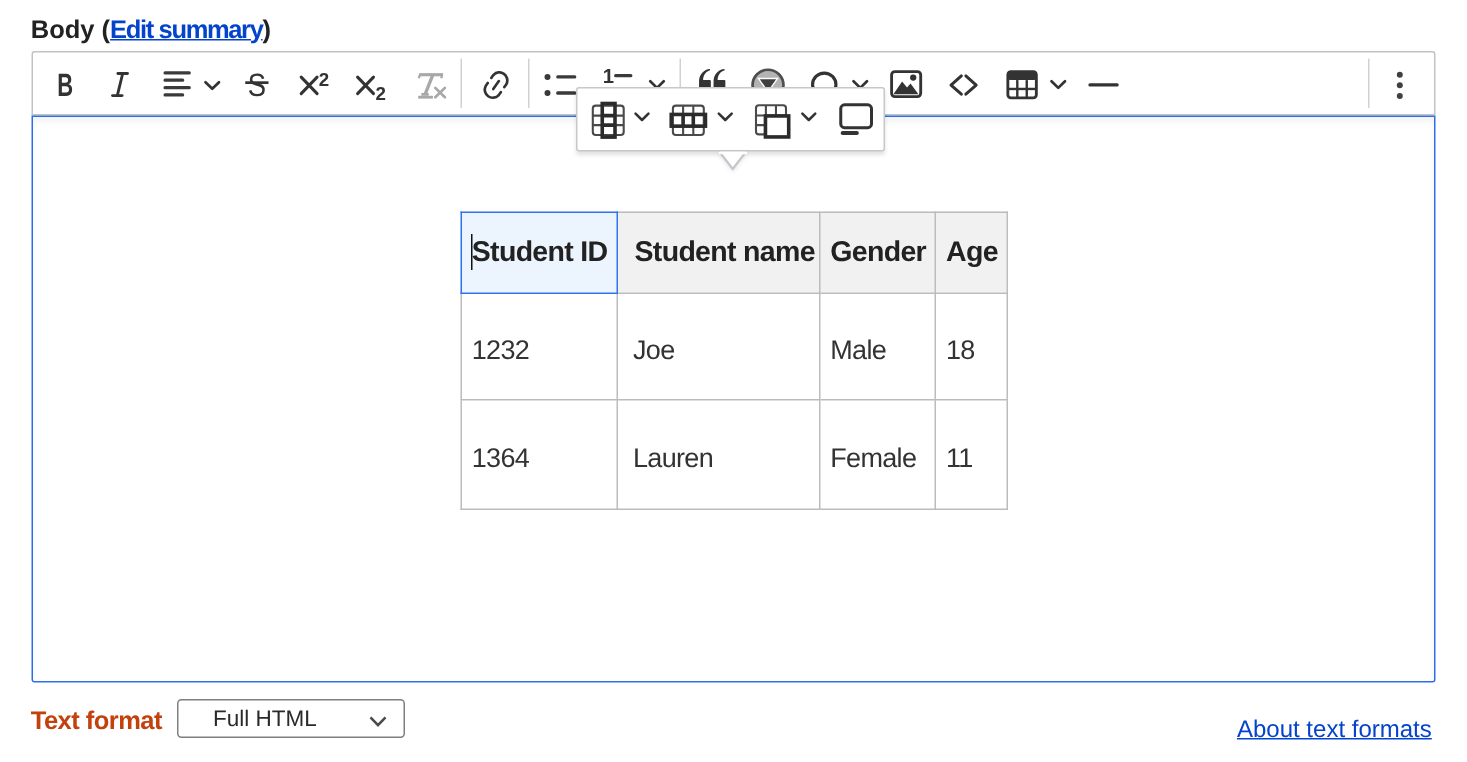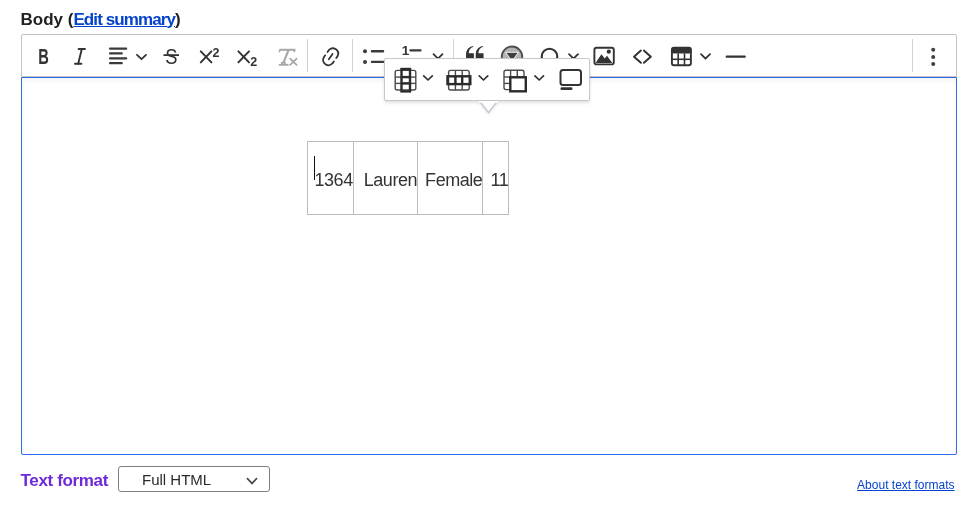--- a/index.html
+++ b/index.html
@@ -16,23 +16,23 @@
 
 .sep { width:1px; background:#d1d1d1; top:39px; height:33px; }
 
 #tbl { left:306.5px; top:140.5px; border-collapse:collapse; table-layout:fixed; font-size:18px; letter-spacing:-0.45px; color:#333; }
 #tbl th, #tbl td { border:1px solid #bcbcbc; vertical-align:middle; padding:6px 0 0 7px; text-align:left; font-weight:normal; }
 #tbl th { background:#f1f1f1; font-size:19px; font-weight:bold; color:#222; letter-spacing:-0.45px; padding:2px 0 0 7px; }
 #tbl th.sel { background:#ecf4fe; border:1.5px solid #2e74f0; }
 
 #bl { left:384px; top:58px; width:206px; height:43px; background:#fff; border:1px solid #c8c8c8; border-radius:2px; box-shadow:0 2px 3px rgba(0,0,0,0.12); }
 
-#fmt { left:20.5px; top:471.2px; font-size:17px; font-weight:bold; color:#6d28d9; letter-spacing:-0.35px; }
+#fmt { left:20.5px; top:471.2px; font-size:17px; font-weight:bold; color:#c2410c; letter-spacing:-0.35px; }
 #sel { left:118px; top:466px; width:152px; height:26px; border:1px solid #7f7f7f; border-radius:3px; background:#fff; font-size:15px; color:#2a2a2a; line-height:25.5px; padding-left:23px; }
-#about { right:23.5px; top:477.8px; font-size:12px; }
+#about { right:23.5px; top:477.8px; font-size:16px; }
 #about a { color:#0443cc; }
 </style>
 </head>
 <body>
 <div id="stage">
   <div class="abs" id="lbl">Body (<a href="#">Edit summary</a>)</div>
 
   <div class="abs" id="tb"></div>
 
   <svg class="abs" style="left:0;top:0;width:978px;height:508px" viewBox="0 0 978 508">
@@ -117,20 +117,32 @@
   </svg>
   <div class="abs sep" style="left:307px"></div>
   <div class="abs sep" style="left:352px"></div>
   <div class="abs sep" style="left:453px;height:19px"></div>
   <div class="abs sep" style="left:912px"></div>
 
   <div class="abs" id="ed"></div>
 
   <table class="abs" id="tbl">
     <tbody>
+        <tr>
+      <th class="sel" style="width:104.5px;height:54px">Student ID</th>
+      <th style="width:134.5px;padding-left:11px">Student name</th>
+      <th style="width:77.2px">Gender</th>
+      <th style="width:48px">Age</th>
+    </tr>
+    <tr style="height:71px">
+          <td>1232</td>
+          <td style="padding-left:10px">Joe</td>
+          <td>Male</td>
+          <td>18</td>
+        </tr>
     <tr style="height:73px">
           <td>1364</td>
           <td style="padding-left:10px">Lauren</td>
           <td>Female</td>
           <td>11</td>
         </tr>
   </tbody>
     </table>
 
   <div class="abs" style="left:313.5px;top:155.6px;width:1.3px;height:24px;background:#111"></div>

